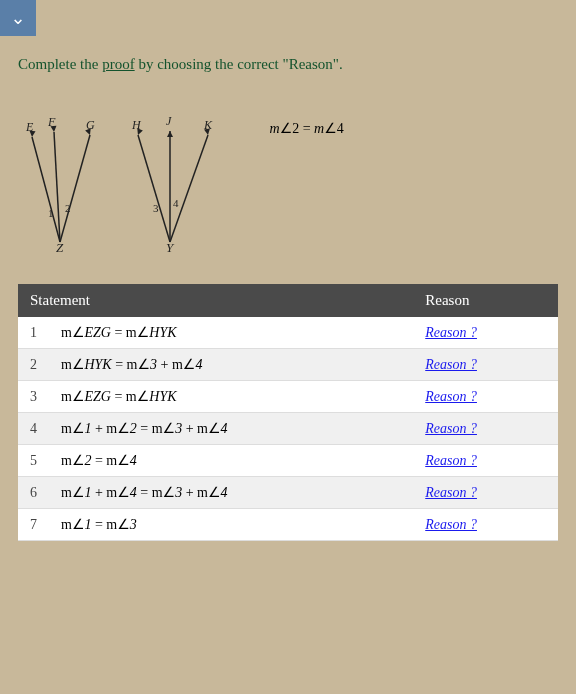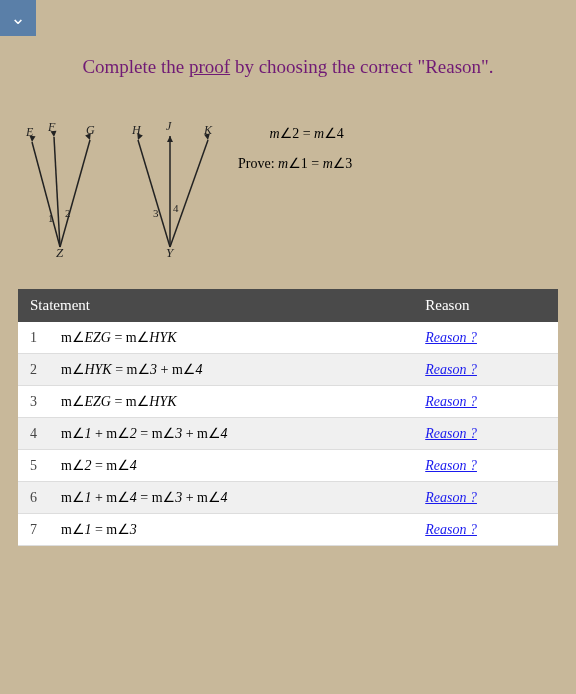--- a/index.html
+++ b/index.html
@@ -28,25 +28,24 @@
       color: white;
       font-size: 18px;
       line-height: 1;
     }
 
     .page-content {
       padding: 14px 18px 18px 18px;
     }
 
     .instruction {
-      font-size: 19px;
-      color: #701a75;
+      font-size: 15px;
+      color: #14532d;
       margin-bottom: 14px;
       margin-top: 42px;
-      text-align: center;
     }
 
     .instruction u {
       text-decoration: underline;
     }
 
     .diagram-given-area {
       display: flex;
       align-items: flex-start;
       margin-bottom: 18px;
@@ -181,23 +180,20 @@
 
         <polygon points="152,44 149,50 155,50" fill="#222"></polygon>
 
         <polygon points="190,48 187,54 193,54" fill="#222" transform="rotate(170,190,48)"></polygon>
       </svg>
     </div>
 
     <div class="given-prove">
       <div class="given-line2">
         &nbsp;&nbsp;&nbsp;&nbsp;&nbsp;&nbsp;&nbsp;&nbsp;&nbsp;<em>m</em>∠2 = <em>m</em>∠4
-      </div>
-      <div class="prove-line" style="margin-top:6px;">
-        Prove: <em>m</em>∠1 = <em>m</em>∠3
       </div>
     </div>
   </div>
 
   <table class="proof-table">
     <thead>
       <tr>
         <th colspan="2">Statement</th>
         <th>Reason</th>
       </tr>

